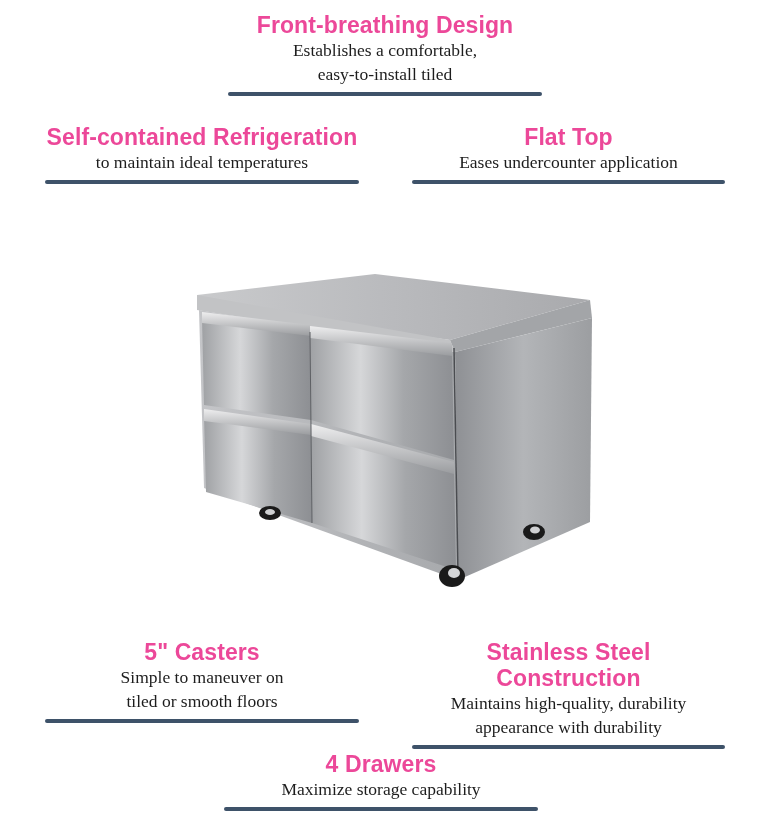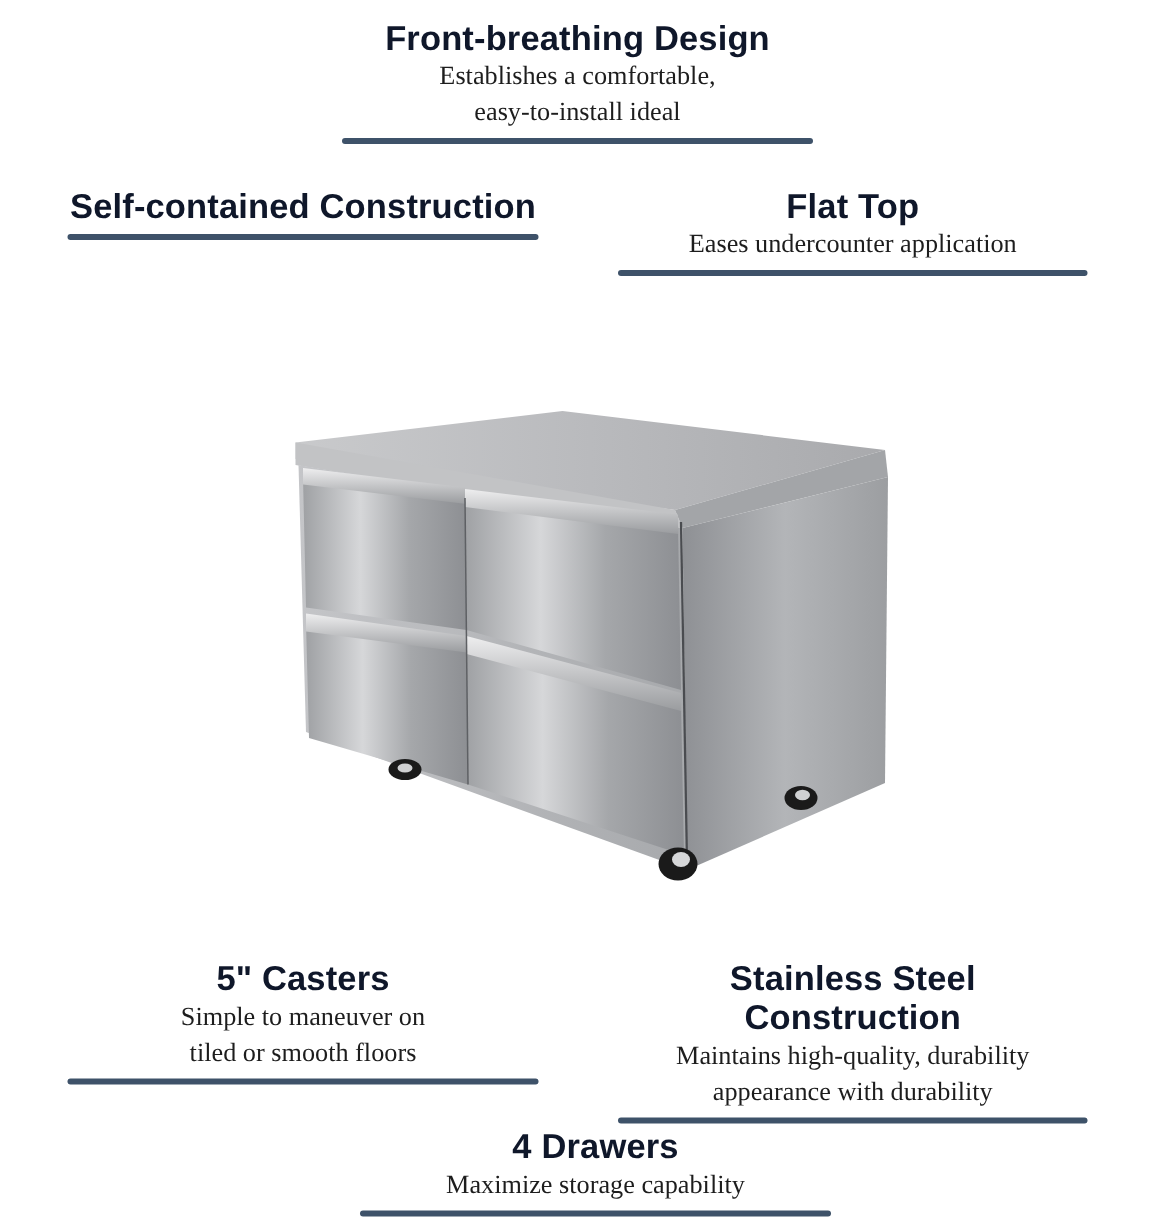--- a/index.html
+++ b/index.html
@@ -1,48 +1,49 @@
 <!DOCTYPE html>
 <html><head>
 <meta charset="utf-8">
 <style>
   html, body { margin:0; padding:0; background:#ffffff; }
   body { width:770px; height:821px; position:relative; overflow:hidden;
          font-family:"Liberation Sans", "DejaVu Sans", sans-serif; }
   .feature { position:absolute; text-align:center; }
-  .feature .title { color:#0f172a; font-weight:bold; font-size:23px; line-height:26px; letter-spacing:0.1px; }
+  .feature .title { color:#ec4899; font-weight:bold; font-size:23px; line-height:26px; letter-spacing:0.1px; }
   .feature .desc { color:#1d1d1d; font-size:17.5px; line-height:24px;font-family:Liberation Serif, serif; }
   .feature .rule { height:4px; background:#3e5269; border-radius:2px; margin:0 auto; }
 
   #f-front  { left:228px; top:12px;  width:314px; }
   #f-self   { left:45px;  top:124px; width:314px; }
   #f-flat   { left:412px; top:124px; width:313px; }
   #f-cast   { left:45px;  top:639px; width:314px; }
   #f-steel  { left:412px; top:639px; width:313px; }
-  #f-draw   { left:240px; top:751px; width:314px; }
+  #f-draw   { left:224px; top:751px; width:314px; }
 
   #f-front .rule, #f-draw .rule { margin-top:6px; }
   #f-self .rule, #f-flat .rule { margin-top:6px; }
   #f-cast .rule, #f-steel .rule { margin-top:6px; }
   #f-draw .desc { line-height:24px; }
 
   #product { position:absolute; left:190px; top:270px; width:420px; height:330px; }
 </style>
 </head>
 <body>
 
 <div class="feature" id="f-front">
   <div class="title">Front-breathing Design</div>
   <div class="desc">Establishes a comfortable,</div>
-  <div class="desc">easy-to-install ideal</div>
+  <div class="desc">easy-to-install tiled</div>
   <div class="rule"></div>
 </div>
 
 <div class="feature" id="f-self">
-  <div class="title">Self-contained Construction</div>
+  <div class="title">Self-contained Refrigeration</div>
+  <div class="desc">to maintain ideal temperatures</div>
   <div class="rule"></div>
 </div>
 
 <div class="feature" id="f-flat">
   <div class="title">Flat Top</div>
   <div class="desc">Eases undercounter application</div>
   <div class="rule"></div>
 </div>
 
 <div id="product">

